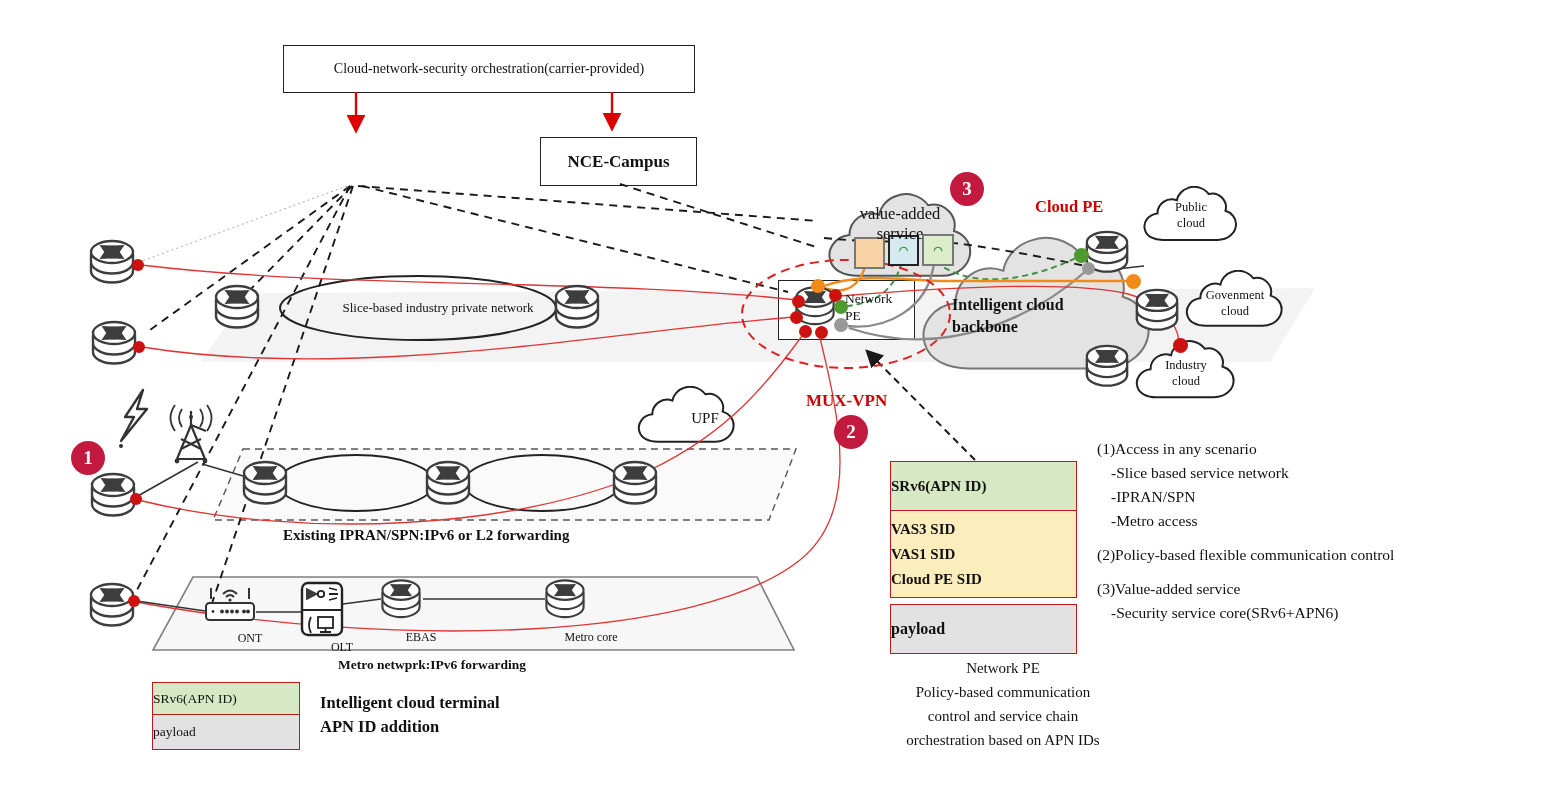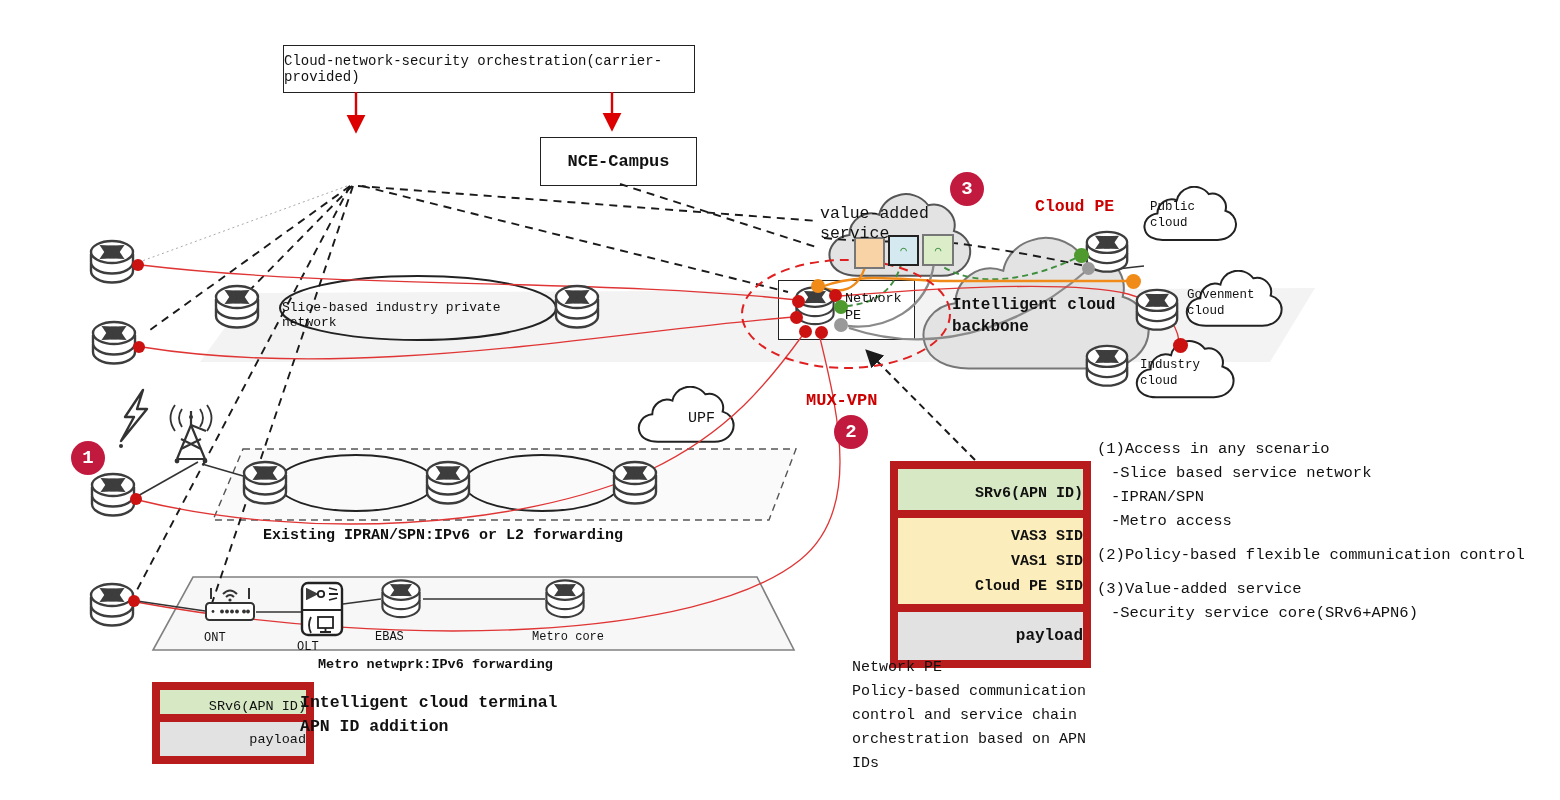--- a/index.html
+++ b/index.html
@@ -1,31 +1,31 @@
 <!DOCTYPE html>
 <html><head>
 <meta charset="utf-8">
 <style>
   html,body{margin:0;padding:0;background:#fff;}
   #stage{position:relative;width:1560px;height:800px;background:#fff;overflow:hidden;
-         font-family:Liberation Mono, monospace;color:#111;}
+         font-family:Liberation Serif, serif;color:#111;}
   .abs{position:absolute;}
   svg.layer{position:absolute;left:0;top:0;}
   .box{position:absolute;background:#fff;border:1.6px solid #222;display:flex;align-items:center;justify-content:center;}
   .prewrap{white-space:pre-line;}
-  .lbl{position:absolute;}
-  .ctr{}
+  .lbl{position:absolute;margin-left:20px;}
+  .ctr{text-align:center;}
   .badge{position:absolute;width:34px;height:34px;border-radius:50%;background:#c2193f;color:#fff;
          font-weight:bold;font-size:19px;display:flex;align-items:center;justify-content:center;z-index:6;}
   .dot{position:absolute;border-radius:50%;z-index:6;}
   .router{position:absolute;z-index:5;}
   .sq{position:absolute;z-index:6;display:flex;align-items:center;justify-content:center;
       font-size:11px;color:#3f8f3f;font-weight:bold;}
-  .stackbox{position:absolute;border:8px solid #b91c1c;display:flex;flex-direction:column;
-            align-items:flex-end;justify-content:center;font-weight:600;z-index:5;}
+  .stackbox{position:absolute;border:1px solid #b91c1c;display:flex;flex-direction:column;
+            align-items:flex-start;justify-content:center;font-weight:600;z-index:5;}
   .cloudlbl{position:absolute;z-index:6;}
   .notes{position:absolute;font-size:15.5px;line-height:24px;z-index:6;}
   .notes .ngroup{margin-bottom:10px;}
   .notes .nitem{padding-left:14px;}
   .z2{z-index:2}
 </style>
 </head>
 <body>
 
 <div id="stage">
@@ -308,21 +308,21 @@
 service</div>
   <div class="cloudlbl prewrap" style="left:952px;top:294px;font-size:16px;font-weight:600;line-height:22px">Intelligent cloud
 backbone</div>
   <div class="cloudlbl" style="left:1035px;top:197px;font-size:16.5px;font-weight:700;color:#cc0000">Cloud PE</div>
   <div class="cloudlbl ctr prewrap" style="left:1150px;top:199px;width:82px;font-size:12.5px;line-height:16px">Public
 cloud</div>
   <div class="cloudlbl ctr prewrap" style="left:1187px;top:287px;width:96px;font-size:12.5px;line-height:16px">Govenment
 cloud</div>
   <div class="cloudlbl ctr prewrap" style="left:1140px;top:357px;width:92px;font-size:12.5px;line-height:16px">Industry
 cloud</div>
-  <div class="cloudlbl ctr" style="left:688px;top:410px;width:66px;font-size:15px;font-weight:500">UPF</div>
+  <div class="cloudlbl ctr" style="left:672px;top:410px;width:66px;font-size:15px;font-weight:500">UPF</div>
   <div class="cloudlbl prewrap" style="left:845px;top:290px;font-size:13.5px;line-height:17px">Network
 PE</div>
   <div class="cloudlbl" style="left:806px;top:391px;font-size:17px;font-weight:700;color:#cc0000">MUX-VPN</div>
   <div class="lbl" style="left:263px;top:527px;font-size:15px;font-weight:600;z-index:6">Existing IPRAN/SPN:IPv6 or L2 forwarding</div>
   <div class="lbl" style="left:318px;top:657px;font-size:13.5px;font-weight:600;z-index:6">Metro netwprk:IPv6 forwarding</div>
   <div class="lbl ctr" style="left:204px;top:631px;width:52px;font-size:12px;z-index:6">ONT</div>
   <div class="lbl ctr" style="left:297px;top:640px;width:50px;font-size:12px;z-index:6">OLT</div>
   <div class="lbl ctr" style="left:375px;top:630px;width:52px;font-size:12px;z-index:6">EBAS</div>
   <div class="lbl ctr" style="left:532px;top:630px;width:78px;font-size:12px;z-index:6">Metro core</div>
 

